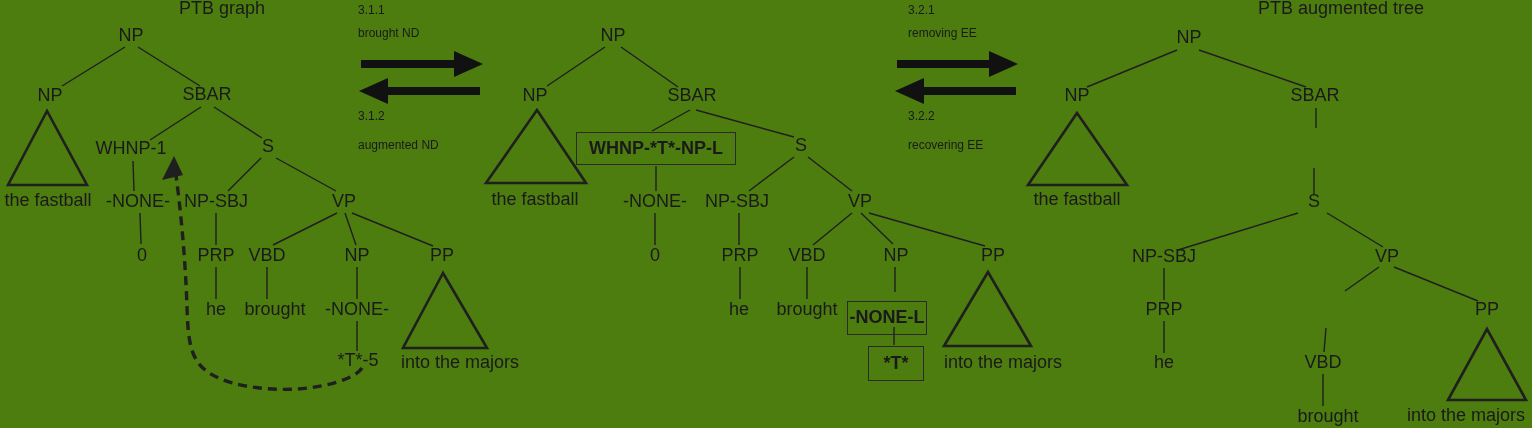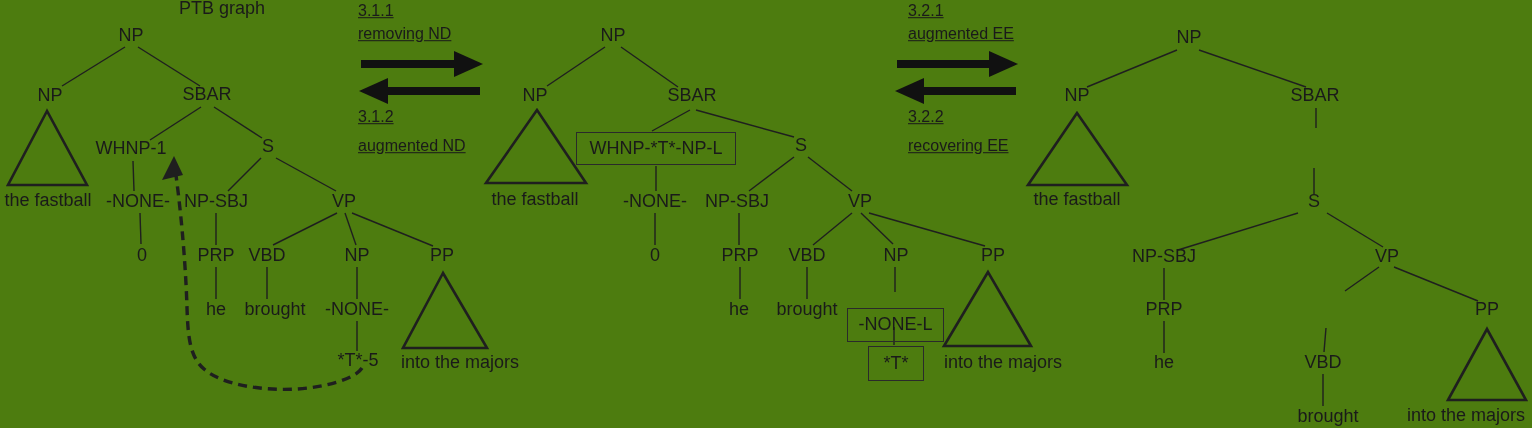--- a/index.html
+++ b/index.html
@@ -8,27 +8,27 @@
     position:relative; width:1532px; height:428px; background:#4d7c0f;
     font-family:"Liberation Sans", sans-serif; color:#1a1a1a; overflow:hidden;
   }
   .canvas svg { position:absolute; left:0; top:0; }
   .lbl {
     position:absolute; transform:translate(-50%,-50%);
     font-size:18px; line-height:1.1; white-space:pre;
   }
   .lbl-left {
     position:absolute; transform:translate(0,-50%);
-    font-size:16px; line-height:1.1; white-space:nowrap;text-decoration:underline;
+    font-size:12px; line-height:1.1; white-space:nowrap;
   }
   .box {
     position:absolute; display:flex; align-items:center; justify-content:center;
     font-size:18px; line-height:1.1; white-space:pre;
   }
-  .box.solid  { border:1.5px solid #2a2a2a; }
+  .box.solid  { border:1.5px solid #2a2a2a;font-weight:bold; }
   .box.dashed { border:2px dashed #161616; }
 </style>
 </head>
 <body>
 
 <div class="canvas">
 
   <svg width="1532" height="428" viewBox="0 0 1532 428">
 
     <g stroke="#1f1f1f" stroke-width="1.4">
@@ -131,49 +131,50 @@
   <span class="lbl" style="left:357px;top:256px">NP</span>
   <span class="lbl" style="left:442px;top:256px">PP</span>
   <span class="lbl" style="left:216px;top:310px">he</span>
   <span class="lbl" style="left:275px;top:310px">brought</span>
   <span class="lbl" style="left:357px;top:310px">-NONE-</span>
   <span class="lbl" style="left:358px;top:361px">*T*-5</span>
   <span class="lbl" style="left:48px;top:201px">the fastball</span>
   <span class="lbl" style="left:460px;top:363px">into the majors</span>
 
   <span class="lbl-left" style="left:358px;top:11px">3.1.1</span>
-  <span class="lbl-left" style="left:358px;top:34px">removing ND</span>
+  <span class="lbl-left" style="left:358px;top:34px">brought ND</span>
   <span class="lbl-left" style="left:358px;top:117px">3.1.2</span>
   <span class="lbl-left" style="left:358px;top:146px">augmented ND</span>
 
   <span class="lbl" style="left:613px;top:36px">NP</span>
   <span class="lbl" style="left:535px;top:96px">NP</span>
   <span class="lbl" style="left:692px;top:96px">SBAR</span>
   <div class="box solid" style="left:576px;top:132px;width:160px;height:33px">WHNP-*T*-NP-L</div>
   <span class="lbl" style="left:801px;top:146px">S</span>
   <span class="lbl" style="left:655px;top:202px">-NONE-</span>
   <span class="lbl" style="left:737px;top:202px">NP-SBJ</span>
   <span class="lbl" style="left:860px;top:202px">VP</span>
   <span class="lbl" style="left:655px;top:256px">0</span>
   <span class="lbl" style="left:740px;top:256px">PRP</span>
   <span class="lbl" style="left:807px;top:256px">VBD</span>
   <span class="lbl" style="left:896px;top:256px">NP</span>
   <span class="lbl" style="left:993px;top:256px">PP</span>
   <span class="lbl" style="left:739px;top:310px">he</span>
   <span class="lbl" style="left:807px;top:310px">brought</span>
-  <div class="box solid" style="left:847px;top:308px;width:97px;height:34px">-NONE-L</div>
+  <div class="box solid" style="left:847px;top:301px;width:80px;height:34px">-NONE-L</div>
   <div class="box solid" style="left:868px;top:346px;width:56px;height:35px">*T*</div>
   <span class="lbl" style="left:535px;top:200px">the fastball</span>
   <span class="lbl" style="left:1003px;top:363px">into the majors</span>
 
   <span class="lbl-left" style="left:908px;top:11px">3.2.1</span>
-  <span class="lbl-left" style="left:908px;top:34px">augmented EE</span>
+  <span class="lbl-left" style="left:908px;top:34px">removing EE</span>
   <span class="lbl-left" style="left:908px;top:117px">3.2.2</span>
   <span class="lbl-left" style="left:908px;top:146px">recovering EE</span>
 
+  <span class="lbl" style="left:1341px;top:9px">PTB augmented tree</span>
   <span class="lbl" style="left:1189px;top:38px">NP</span>
   <span class="lbl" style="left:1077px;top:96px">NP</span>
   <span class="lbl" style="left:1315px;top:96px">SBAR</span>
   <span class="lbl" style="left:1314px;top:202px">S</span>
   <span class="lbl" style="left:1164px;top:257px">NP-SBJ</span>
   <span class="lbl" style="left:1387px;top:257px">VP</span>
   <span class="lbl" style="left:1164px;top:310px">PRP</span>
   <span class="lbl" style="left:1487px;top:310px">PP</span>
   <span class="lbl" style="left:1164px;top:363px">he</span>
   <span class="lbl" style="left:1323px;top:363px">VBD</span>

